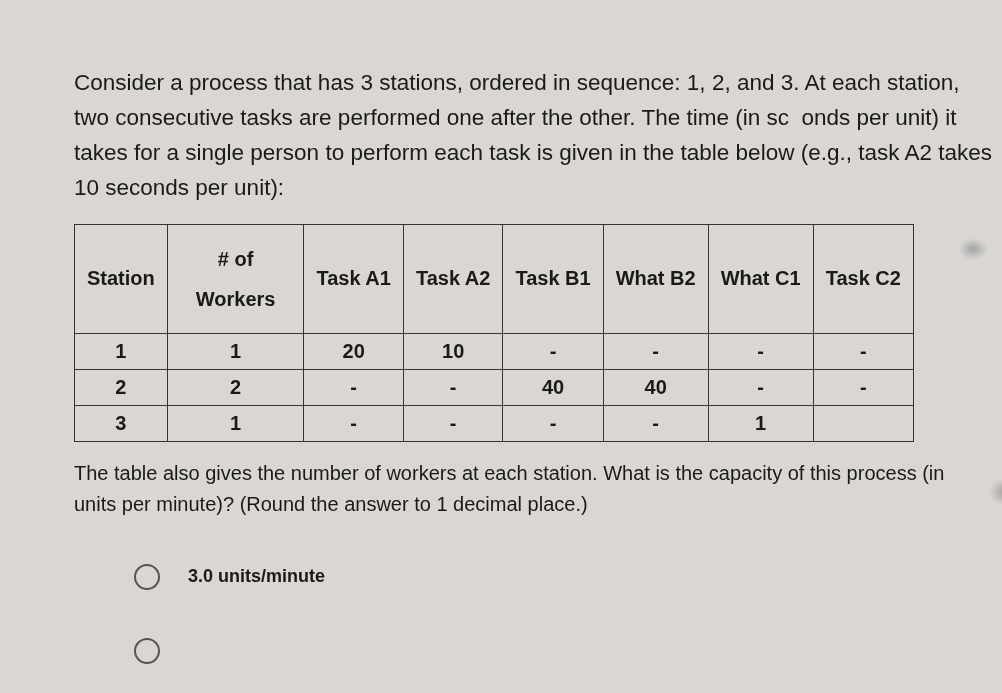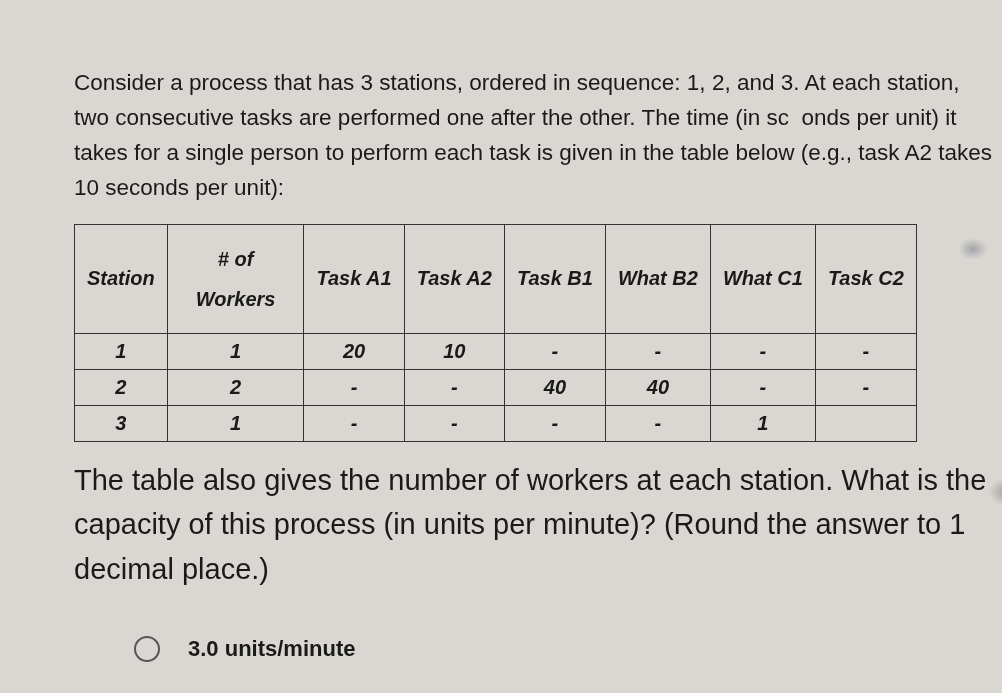--- a/index.html
+++ b/index.html
@@ -16,34 +16,33 @@
     .question-text {
       font-size: 22.5px;
       line-height: 1.55;
       margin-bottom: 18px;
       font-weight: 400;
     }
     .data-table {
       border-collapse: collapse;
       margin-bottom: 14px;
       background: transparent;
-      font-style: italic;
     }
     .data-table th, .data-table td {
       border: 1.5px solid #333;
       padding: 6px 12px;
       text-align: center;
       font-size: 20px;
       font-weight: 700;
       white-space: nowrap;
     }
     .data-table th { font-weight: 700; }
     .data-table .hdr-workers { line-height: 1.2; }
     .followup-text {
-      font-size: 29px;
+      font-size: 20px;
       line-height: 1.55;
       margin-bottom: 28px;
     }
     .options {
       padding-left: 28px;
     }
     .option-row {
       display: flex;
       align-items: center;
       margin-bottom: 14px;
@@ -51,21 +50,21 @@
     .radio {
       width: 26px;
       height: 26px;
       border: 2.5px solid #555;
       border-radius: 50%;
       margin-right: 12px;
       flex-shrink: 0;
       background: transparent;
     }
     .option-label {
-      font-size: 22px;
+      font-size: 18px;
       font-weight: 700;
     }
     
     .smudge1 {
       position: absolute;
       right: 30px;
       top: 190px;
       width: 30px; height: 22px;
       background: radial-gradient(ellipse, rgba(60,70,90,0.35), transparent 70%);
       border-radius: 50%;

